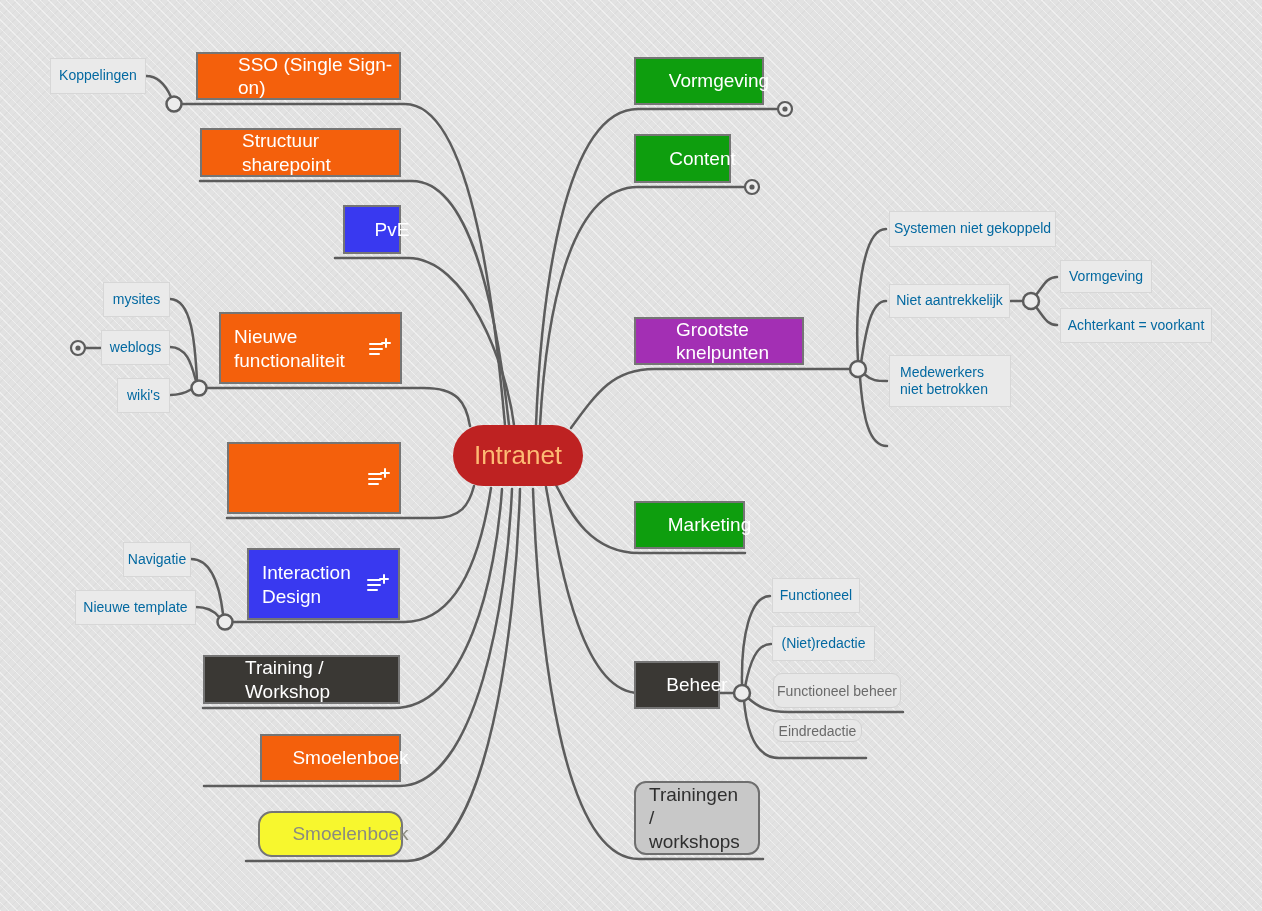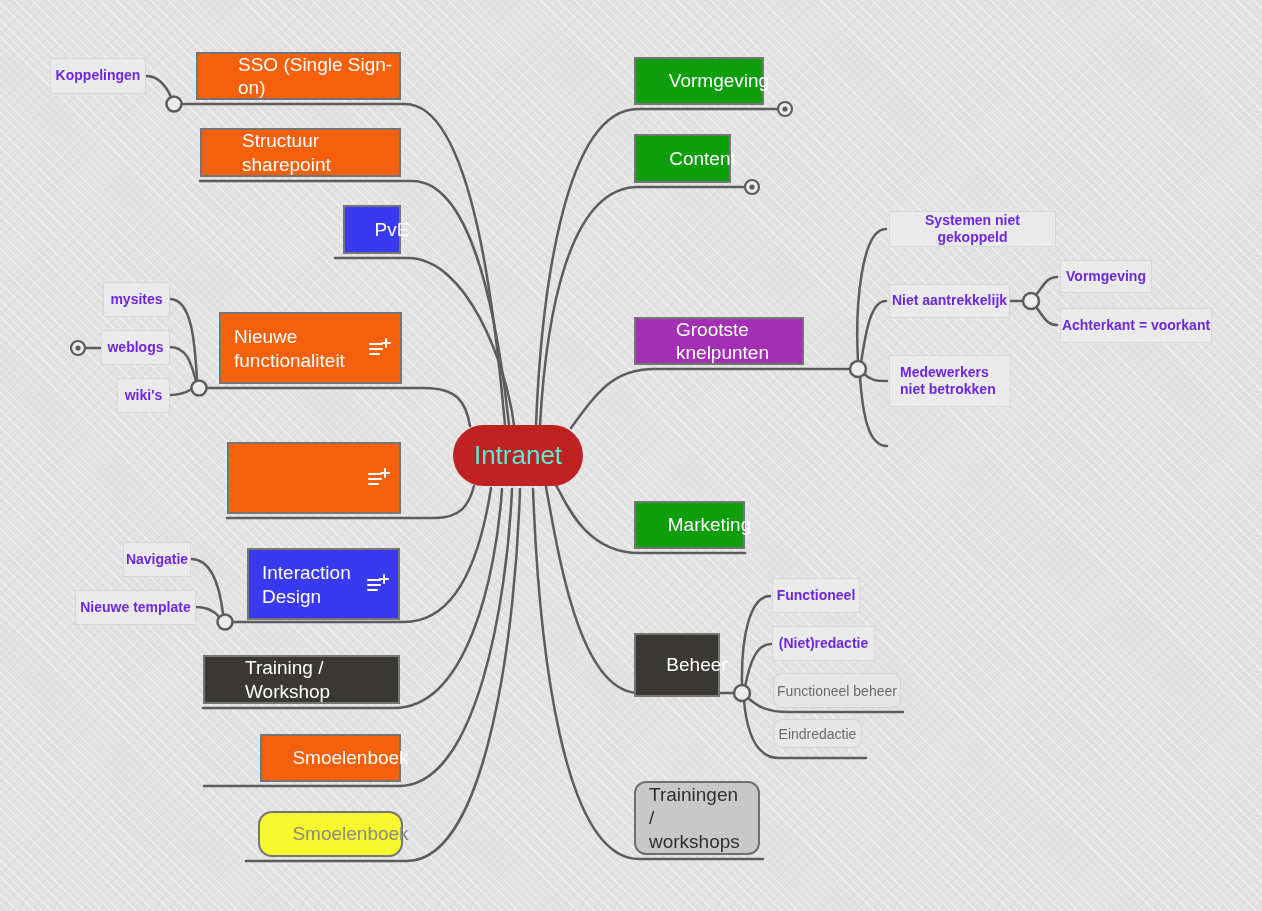--- a/index.html
+++ b/index.html
@@ -30,27 +30,27 @@
   .orange{background:#f4600c;}
   .green{background:#0e9e0e;}
   .blue{background:#3939f0;}
   .purple{background:#a32fb4;}
   .dark{background:#3a3834;}
   .yellow{background:#f7f72e;color:#8b8b80;border-radius:14px;}
   .graynode{background:#c8c8c8;color:#2f2f2f;border-radius:12px;border-color:#6f6f6f;}
   .pill{
     position:absolute;z-index:3;box-sizing:border-box;
     display:flex;align-items:center;justify-content:center;
-    background:#be2222;border-radius:31px;color:#5eead4;font-size:26px;cursor:pointer;
+    background:#be2222;border-radius:31px;color:#fdba74;font-size:26px;cursor:pointer;
   }
   .label{
     position:absolute;z-index:2;box-sizing:border-box;
     display:flex;align-items:center;justify-content:center;text-align:center;
-    background:#eaeaea;border:1px solid #d7d7d7;color:#6d28d9;font-size:14px;
-    line-height:1.25;cursor:pointer;font-weight:bold;
+    background:#eaeaea;border:1px solid #d7d7d7;color:#0369a1;font-size:14px;
+    line-height:1.25;cursor:pointer;
   }
   .label.two{justify-content:flex-start;text-align:left;padding:0 8px 0 10px;}
   .rlabel{
     position:absolute;z-index:2;box-sizing:border-box;
     display:flex;align-items:center;justify-content:center;text-align:center;
     background:#e7e7e7;border:1px solid #d3d3d3;border-radius:9px;
     color:#6a6a6a;font-size:14px;cursor:pointer;
   }
   .plicon{position:absolute;right:9px;top:50%;transform:translateY(-50%);width:22px;height:20px;}
   .plicon svg{display:block;}
@@ -197,27 +197,27 @@
 
   <div class="label" style="left:1060px;top:260px;width:92px;height:33px;">Vormgeving</div>
 
   <div class="label" style="left:1060px;top:308px;width:152px;height:35px;">Achterkant = voorkant</div>
 
   <div class="label two" style="left:889px;top:355px;width:122px;height:52px;">Medewerkers niet betrokken</div>
 
 
   <div class="node green" style="left:634px;top:501px;width:111px;height:48px;text-align:right;">Marketing</div>
 
-  <div class="node dark" style="left:634px;top:633px;width:86px;height:64px;">Beheer</div>
+  <div class="node dark" style="left:634px;top:661px;width:86px;height:48px;">Beheer</div>
 
   <div class="label" style="left:772px;top:578px;width:88px;height:35px;">Functioneel</div>
 
   <div class="label" style="left:772px;top:626px;width:103px;height:35px;">(Niet)redactie</div>
 
   <div class="rlabel" style="left:773px;top:673px;width:128px;height:35px;">Functioneel beheer</div>
 
-  <div class="rlabel" style="left:773px;top:719px;width:89px;height:29px;">Eindredactie</div>
+  <div class="rlabel" style="left:773px;top:719px;width:89px;height:23px;">Eindredactie</div>
 
   <div class="node graynode two" style="left:634px;top:781px;width:126px;height:74px;padding:0 28px 0 13px;">
     <span>Trainingen / workshops</span>
   </div>
 
 </div>
 
 </body></html>

